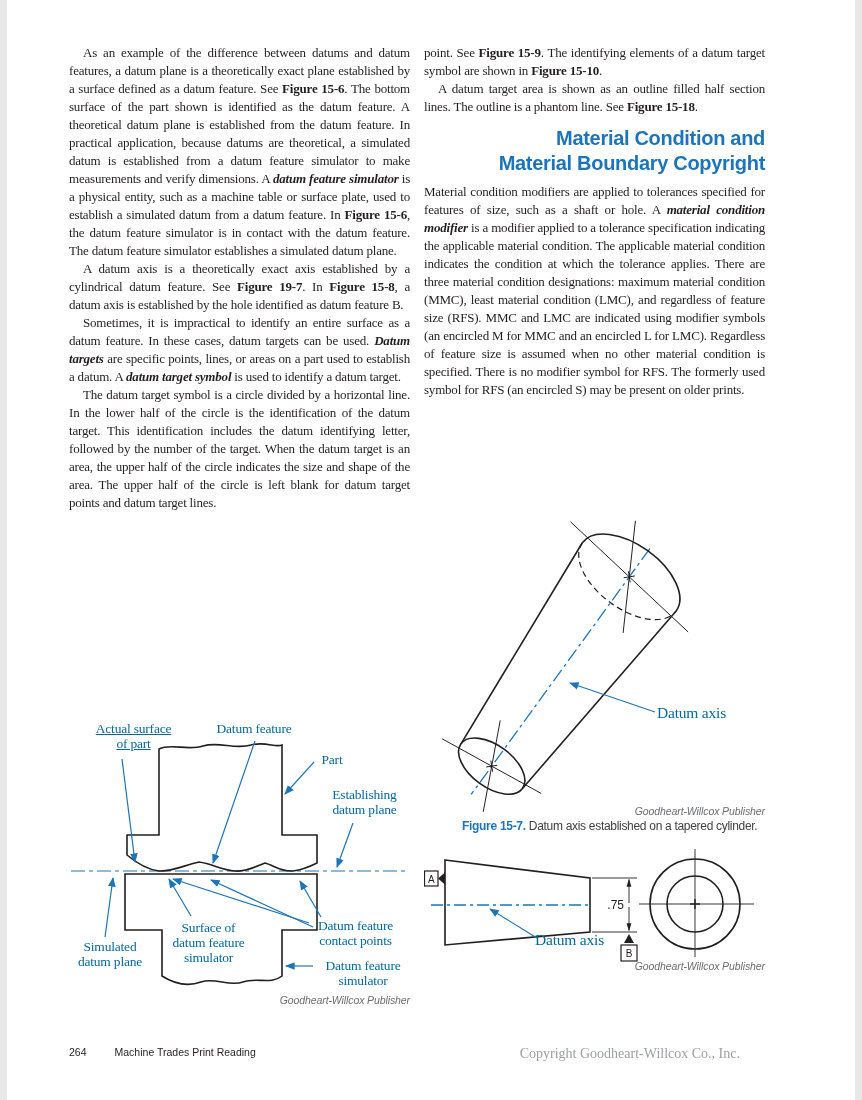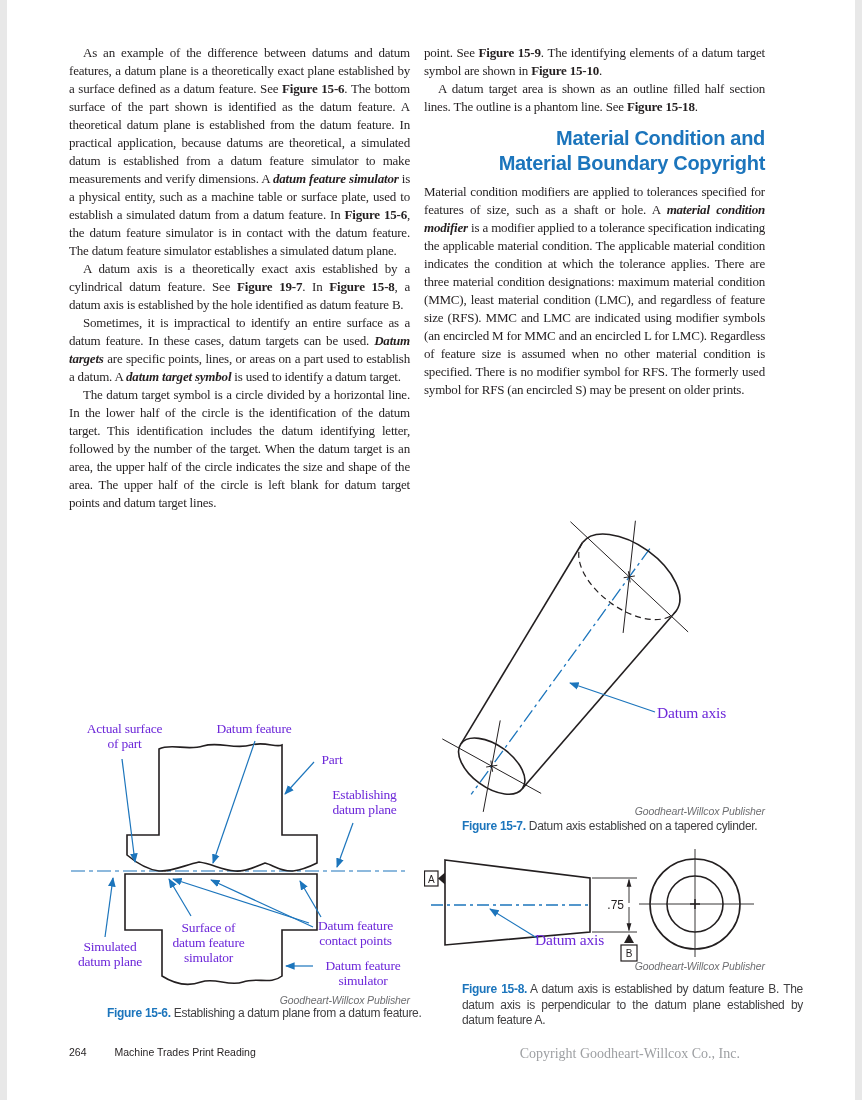--- a/index.html
+++ b/index.html
@@ -11,21 +11,21 @@
   .col-right{left:417px;}
   .col p{margin:0;padding:0;}
   .ind{text-indent:14px;}
   .b{font-weight:bold;}
   .bi{font-weight:bold;font-style:italic;}
   .heading{font-family:"Liberation Sans",sans-serif;font-weight:bold;color:#1c75bc;
            font-size:20px;line-height:25px;letter-spacing:-0.3px;margin:10px 0 7px 0;
            text-align:right;text-indent:0;}
   .fig{position:absolute;}
   .fig svg{position:absolute;left:0;top:0;}
-  .lbl{position:absolute;color:#6d28d9;font-family:"Liberation Serif",serif;
+  .lbl{position:absolute;color:#0369a1;font-family:"Liberation Serif",serif;
        font-size:13.5px;line-height:15px;text-align:center;white-space:pre-line;
        letter-spacing:-0.2px;}
   .axis-lbl{font-size:15.5px;white-space:nowrap;line-height:17px;}
   .credit{position:absolute;right:0;text-align:right;font-family:"Liberation Sans",sans-serif;
           font-style:italic;font-size:10.5px;color:#6d6e71;letter-spacing:-0.1px;white-space:nowrap;}
   .caption{position:absolute;font-family:"Liberation Sans",sans-serif;font-size:12px;
            line-height:15.5px;color:#414042;width:341px;text-align:justify;letter-spacing:-0.3px;padding-left:38px;}
   .caption .cap-label{font-weight:bold;color:#1c75bc;margin-right:3px;}
   .footer-left{position:absolute;left:62px;top:1046px;font-family:"Liberation Sans",sans-serif;
                font-size:10.5px;color:#231f20;}
@@ -82,40 +82,37 @@
         <line x1="245" y1="47" x2="216" y2="79" marker-end="url(#ab6)"></line>
         <line x1="284" y1="108" x2="268" y2="152" marker-end="url(#ab6)"></line>
         <line x1="36" y1="222" x2="44" y2="163" marker-end="url(#ab6)"></line>
         <line x1="122" y1="201" x2="100" y2="164" marker-end="url(#ab6)"></line>
         <line x1="240" y1="208" x2="104" y2="164" marker-end="url(#ab6)"></line>
         <line x1="244" y1="212" x2="142" y2="165" marker-end="url(#ab6)"></line>
         <line x1="252" y1="202" x2="231" y2="166" marker-end="url(#ab6)"></line>
         <line x1="244" y1="251" x2="217" y2="251" marker-end="url(#ab6)"></line>
       </g>
     </svg>
-    <div class="lbl" style="left:3px;top:6px;width:105px;">Actual surface
+    <div class="lbl" style="left:12px;top:6px;width:105px;text-decoration:underline;">Actual surface
 of part</div>
     <div class="lbl" style="left:135px;top:6px;width:100px;">Datum feature</div>
     <div class="lbl" style="left:243px;top:37px;width:40px;">Part</div>
     <div class="lbl" style="left:250px;top:72px;width:91px;">Establishing
 datum plane</div>
     <div class="lbl" style="left:0;top:224px;width:82px;">Simulated
 datum plane</div>
     <div class="lbl" style="left:92px;top:205px;width:95px;">Surface of
 datum feature
 simulator</div>
     <div class="lbl" style="left:234px;top:203px;width:105px;">Datum feature
 contact points</div>
     <div class="lbl" style="left:247px;top:243px;width:94px;">Datum feature
 simulator</div>
     <div class="credit" style="top:279px;">Goodheart-Willcox Publisher</div>
   </div>
-  <div class="caption" style="left:62px;top:1006px;width:348px;">
-    <span class="cap-label">Figure 15-6.</span><span>Establishing a datum plane from a datum feature.</span>
-  </div>
 
   <div class="fig" style="left:417px;top:505px;width:341px;height:315px;">
     <svg width="341" height="315" viewBox="0 0 341 315">
       <defs>
         <marker id="ab7" viewBox="0 0 10 10" refX="9" refY="5" markerWidth="8" markerHeight="8" orient="auto">
           <path d="M0,1 L10,5 L0,9 Z" fill="#1c75bc"></path>
         </marker>
       </defs>
       <g transform="translate(136.5,166.5) rotate(36)">
 
@@ -192,22 +189,19 @@
           <line x1="215" y1="59" x2="330" y2="59"></line>
           <line x1="271" y1="4" x2="271" y2="112"></line>
           <line x1="266" y1="59" x2="276" y2="59" stroke-width="1.4"></line>
           <line x1="271" y1="54" x2="271" y2="64" stroke-width="1.4"></line>
         </g>
       </g>
     </svg>
     <div class="lbl axis-lbl" style="left:111px;top:86px;">Datum axis</div>
     <div class="credit" style="top:115px;">Goodheart-Willcox Publisher</div>
   </div>
-  <div class="caption" style="left:417px;top:982px;">
-    <span class="cap-label">Figure 15-8.</span><span>A datum axis is established by datum feature B. The datum axis is perpendicular to the datum plane established by datum feature A.</span>
-  </div>
 
   <div class="footer-left">
     <span class="pagenum">264</span><span>Machine Trades Print Reading</span>
   </div>
   <div class="footer-right">Copyright Goodheart-Willcox Co., Inc.</div>
 
 </div>
 
 </body></html>

